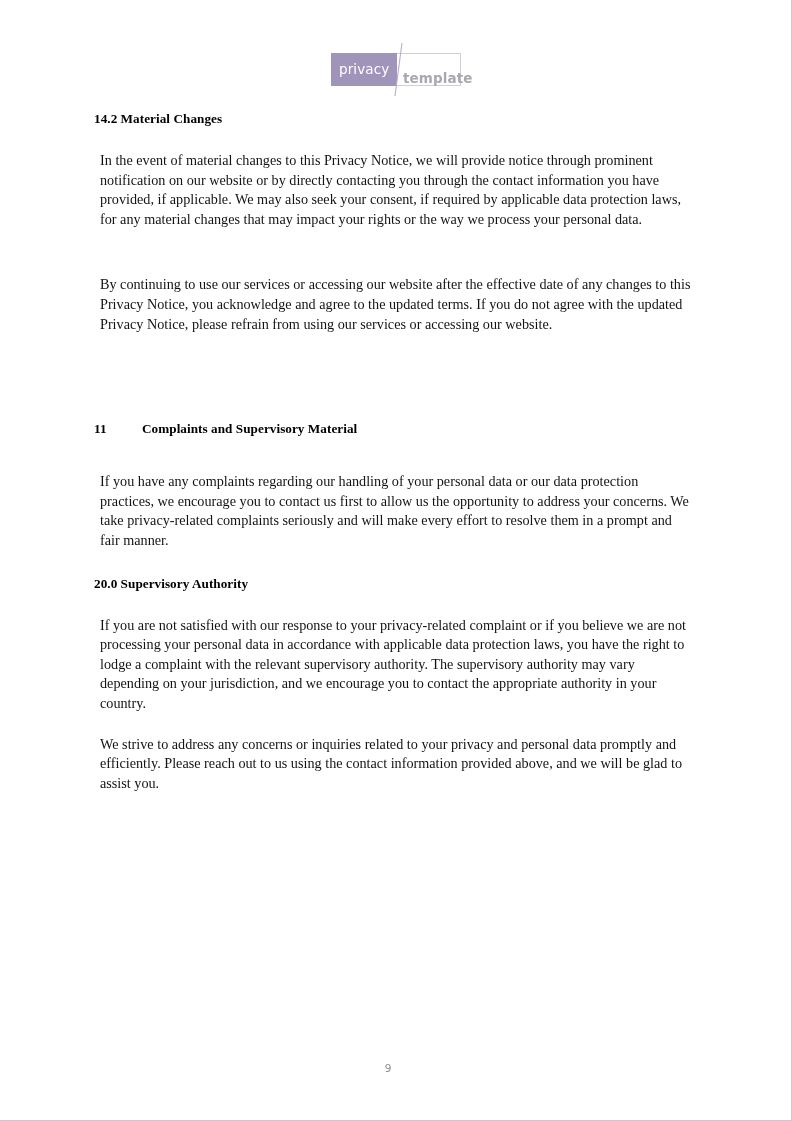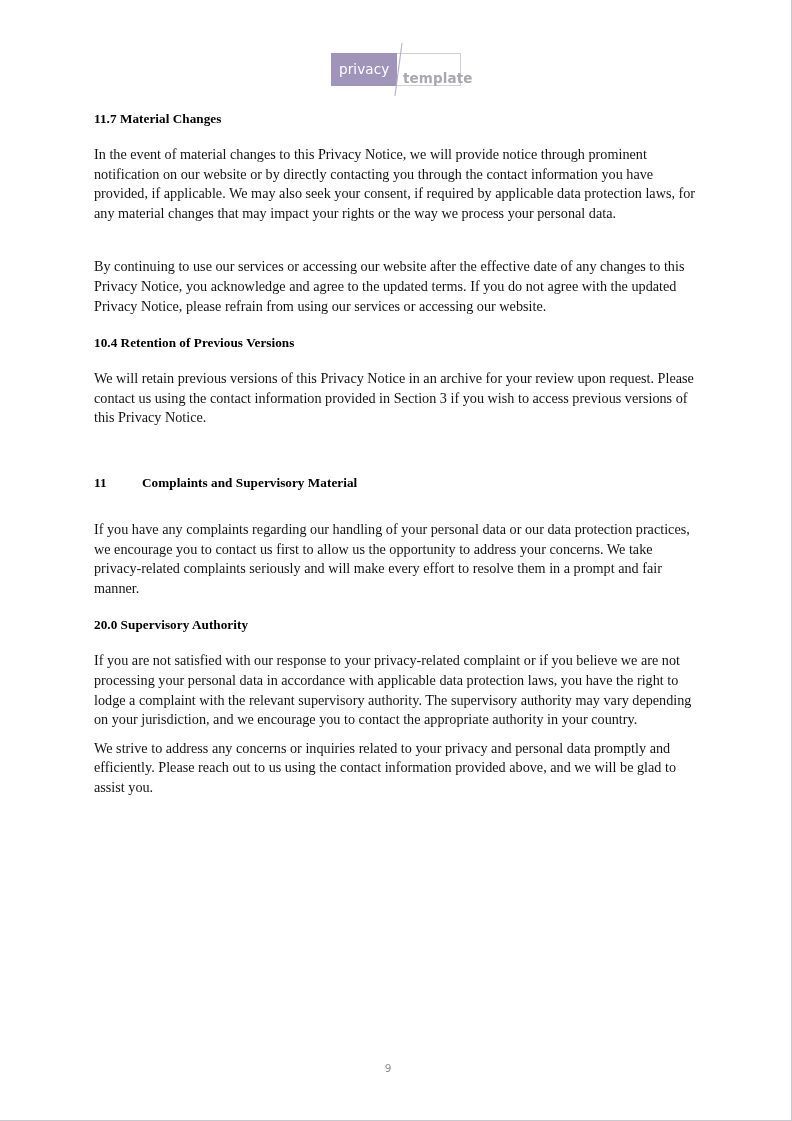--- a/index.html
+++ b/index.html
@@ -121,21 +121,21 @@
   h3.sub {
     margin: 0;
     font-family: "Liberation Serif", serif;
     font-size: 13.2px;
     font-weight: bold;
     color: #000000;
     line-height: 19px;
     letter-spacing: 0.05px;
   }
   p.body {
-    margin: 0;
+    margin: 6px;
     font-family: "Liberation Serif", serif;
     font-size: 14.2px;
     font-weight: normal;
     color: #131313;
     line-height: 19.6px;
     text-align: left;
     letter-spacing: 0.005px;
   }
 
   .gap-h-to-p  { height: 17px; }
@@ -174,32 +174,30 @@
         <span>template</span>
       </div>
       <svg class="logo-slash" viewBox="0 0 12 53" xmlns="http://www.w3.org/2000/svg">
         <line x1="9" y1="0" x2="2" y2="53" stroke="#b6b0c8" stroke-width="1.1"></line>
       </svg>
     </div>
   </div>
 
   <div id="doc">
 
-    <h3 class="sub">11.7 Material Changes</h3>
+    <h3 class="sub">14.2 Material Changes</h3>
     <div class="gap-h-to-p"></div>
     <p class="body">In the event of material changes to this Privacy Notice, we will provide notice through prominent notification on our website or by directly contacting you through the contact information you have provided, if applicable. We may also seek your consent, if required by applicable data protection laws, for any material changes that may impact your rights or the way we process your personal data.</p>
 
     <div class="gap-p-to-h"></div>
     <div class="gap-h-to-p"></div>
     <p class="body">By continuing to use our services or accessing our website after the effective date of any changes to this Privacy Notice, you acknowledge and agree to the updated terms. If you do not agree with the updated Privacy Notice, please refrain from using our services or accessing our website.</p>
 
     <div class="gap-p-to-h"></div>
-    <h3 class="sub">10.4 Retention of Previous Versions</h3>
-    <div class="gap-h-to-p"></div>
-    <p class="body">We will retain previous versions of this Privacy Notice in an archive for your review upon request. Please contact us using the contact information provided in Section 3 if you wish to access previous versions of this Privacy Notice.</p>
+    <div class="gap-h-to-p"></div>
 
     <div class="gap-big"></div>
     <h2 class="sec"><span class="num">11</span><span>Complaints and Supervisory Material</span></h2>
 
     <div class="gap-sub"></div>
     <div class="gap-h-to-p"></div>
     <p class="body">If you have any complaints regarding our handling of your personal data or our data protection practices, we encourage you to contact us first to allow us the opportunity to address your concerns. We take privacy-related complaints seriously and will make every effort to resolve them in a prompt and fair manner.</p>
 
     <div class="gap-p-to-h"></div>
     <h3 class="sub">20.0 Supervisory Authority</h3>

